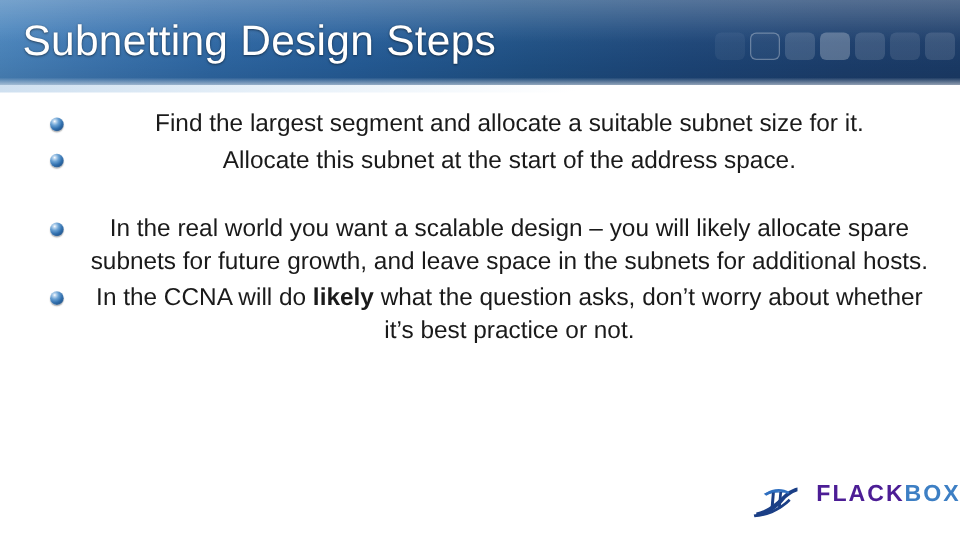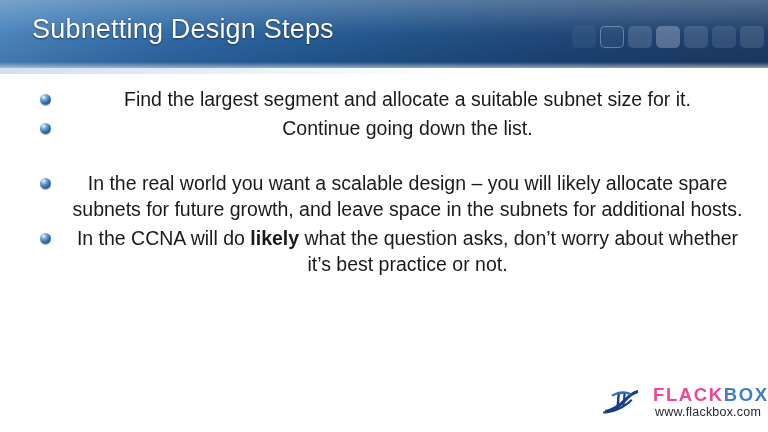--- a/index.html
+++ b/index.html
@@ -72,23 +72,23 @@
     top: 68px;
     width: 768px;
     height: 6px;
     background: linear-gradient(to right,
       #cfe0f0 0%, #e8f1f9 30%, #ffffff 60%, #ffffff 100%);
     pointer-events: none;
   }
 
   .slide-title {
     position: absolute;
-    left: 32px;
+    left: 18px;
     top: 14px;
-    font-size: 27px;
+    font-size: 34px;
     font-weight: 400;
     color: #ffffff;
     letter-spacing: 0.2px;
     text-shadow: 0 1px 2px rgba(0,0,0,0.45), 0 0 1px rgba(0,0,0,0.3);
     white-space: nowrap;
   }
 
   
   .deco-squares {
     position: absolute;
@@ -163,21 +163,21 @@
   .logo-words {
     position: absolute;
     left: 52px;
     top: 1px;
     white-space: nowrap;
   }
   .logo-flack {
     font-size: 18.5px;
     font-weight: 700;
     letter-spacing: 1.6px;
-    color: #ec4899;
+    color: #4c1d95;
   }
   .logo-box {
     font-size: 18.5px;
     font-weight: 700;
     letter-spacing: 1.6px;
     color: #3d7fc4;
   }
   .logo-url {
     position: absolute;
     left: 54px;
@@ -211,25 +211,25 @@
   </div>
   <div class="header-underline"></div>
 
   <div class="body-area">
 
     <div class="bullet-row">
       <span class="bullet-dot"></span>
       <span class="bullet-text">Find the largest segment and allocate a suitable subnet size for it.</span>
     </div>
 
-
-    <div class="bullet-row">
-      <span class="bullet-dot"></span>
-      <span class="bullet-text">Continue going down the list.</span>
-    </div>
+    <div class="bullet-row">
+      <span class="bullet-dot"></span>
+      <span class="bullet-text">Allocate this subnet at the start of the address space.</span>
+    </div>
+
 
     <div class="spacer-row"></div>
 
     <div class="bullet-row">
       <span class="bullet-dot"></span>
       <span class="bullet-text">In the real world you want a scalable design – you will likely allocate spare subnets for future growth, and leave space in the subnets for additional hosts.</span>
     </div>
 
     <div class="bullet-row">
       <span class="bullet-dot"></span>
@@ -243,16 +243,15 @@
       <path d="M4 25 C10 24 17 20 24 13 C28 9 32 6 37 5 L37 8 C32 9.5 28.5 12.5 25 16.5 C18 24 11 27 4 28 Z" fill="#1b3f86"></path>
       <path d="M10 10 C16 7 23 7 29 10 C24.5 8.5 16.5 8.6 12 11.5 Z" fill="#2f6fc0"></path>
       <path d="M11.5 9.5 C17 5.5 25 5 30.5 8.5 L29.6 10.2 C24.5 7.2 17.5 7.6 12.6 11 Z" fill="#2f6fc0"></path>
       <path d="M16.5 9.2 L15.2 24.5 L17.6 24.5 L18.9 9.0 Z" fill="#1b3f86"></path>
       <path d="M22.5 8.4 L21.4 21.0 L23.6 21.0 L24.7 8.4 Z" fill="#1b3f86"></path>
       <path d="M2 26.5 C12 26 22 22 30 14 L31.5 15.6 C23 24 13 28.2 2.5 28.8 Z" fill="#1b3f86"></path>
     </svg>
     <div class="logo-words">
       <span class="logo-flack">FLACK</span><span class="logo-box">BOX</span>
     </div>
-    <div class="logo-url">www.flackbox.com</div>
   </div>
 
 </div>
 
 </body></html>

